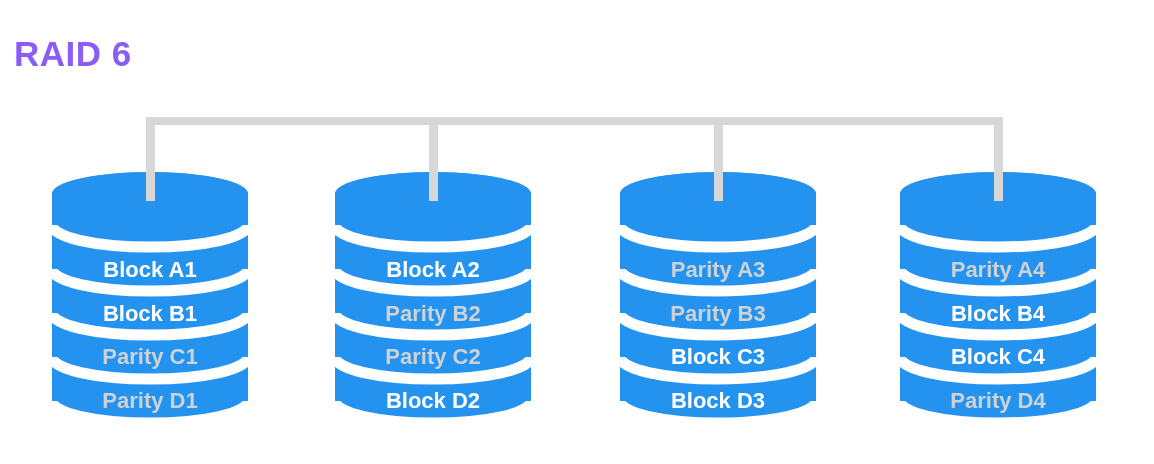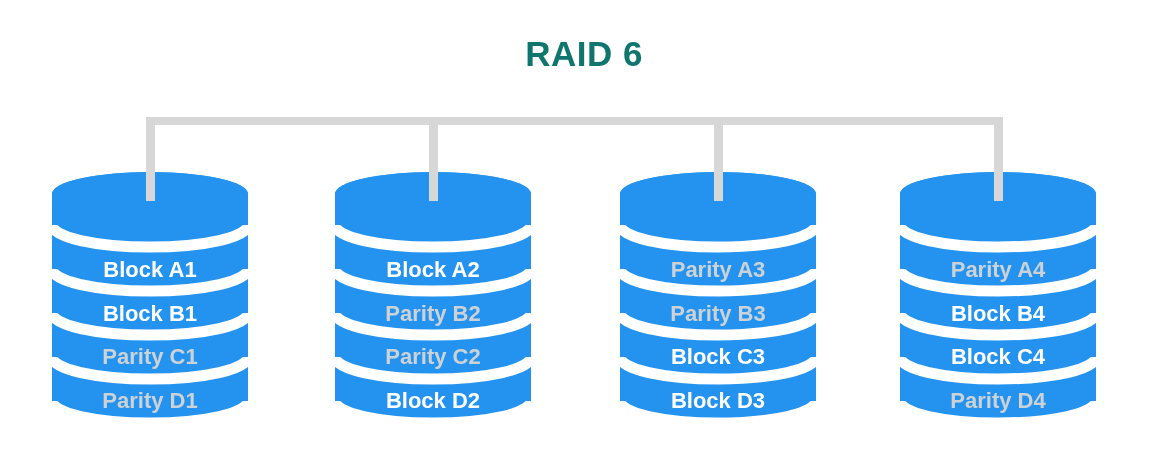--- a/index.html
+++ b/index.html
@@ -11,25 +11,25 @@
     overflow: hidden;
     font-family: "Liberation Sans", sans-serif;
   }
   .title {
     position: absolute;
     top: 34px;
     left: 0;
     width: 100%;
     padding-left: 14px;
     box-sizing: border-box;
-    text-align: center;
+    text-align: left;
     font-size: 35px;
     font-weight: bold;
     letter-spacing: 0.5px;
-    color: #0f766e;
+    color: #8b5cf6;
   }
   .bus-h {
     position: absolute;
     left: 146px;
     top: 117px;
     width: 857px;
     height: 8px;
     background: #D7D7D7;
     z-index: 0;
   }

